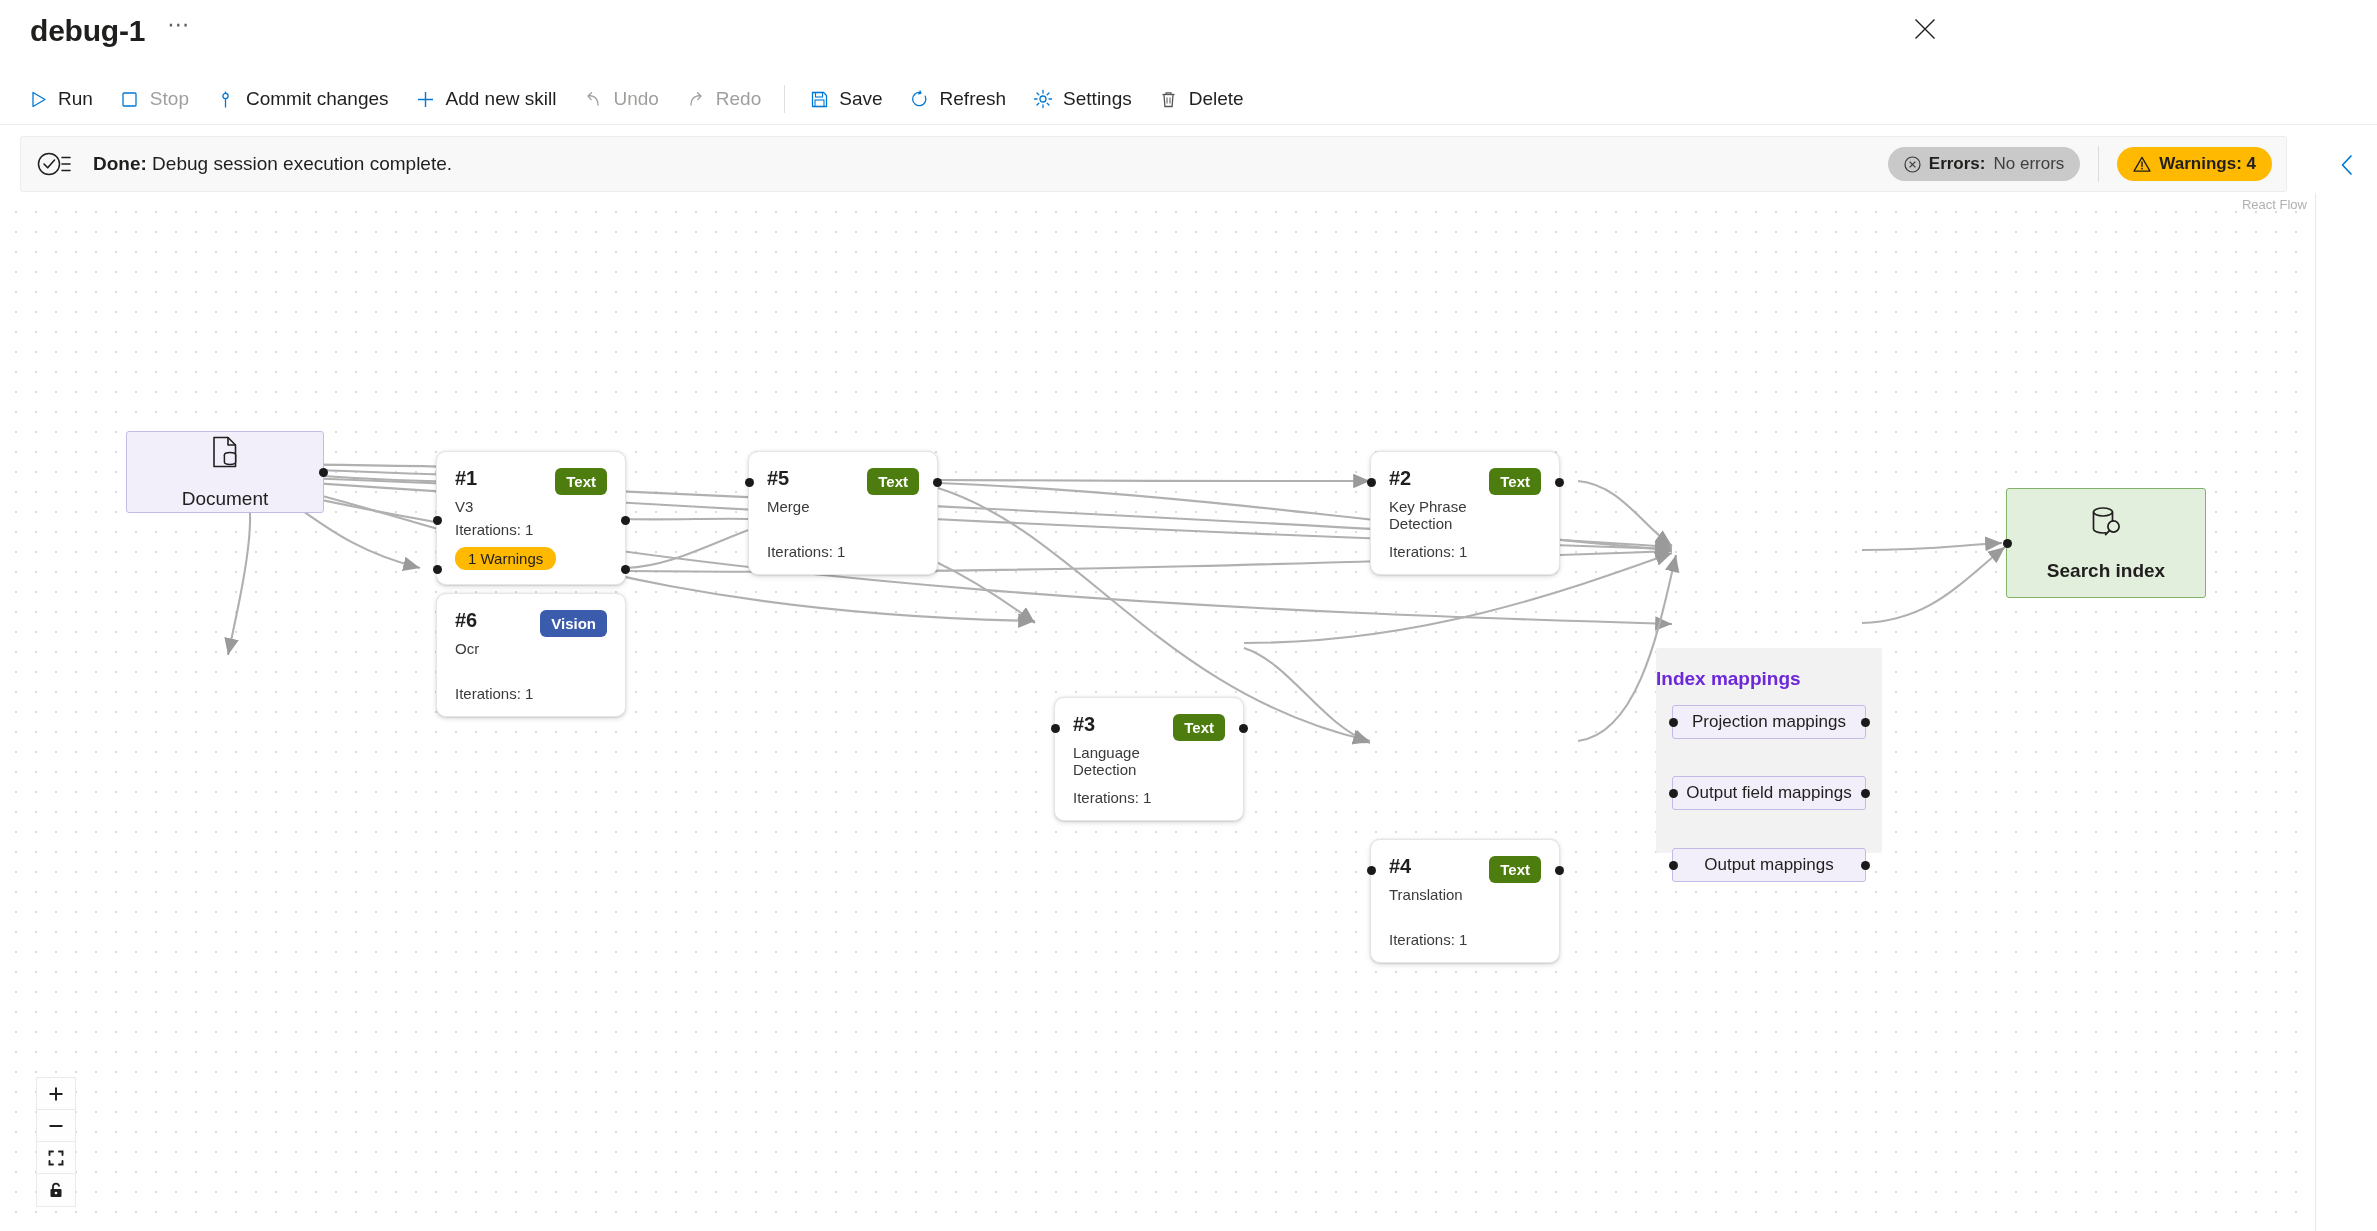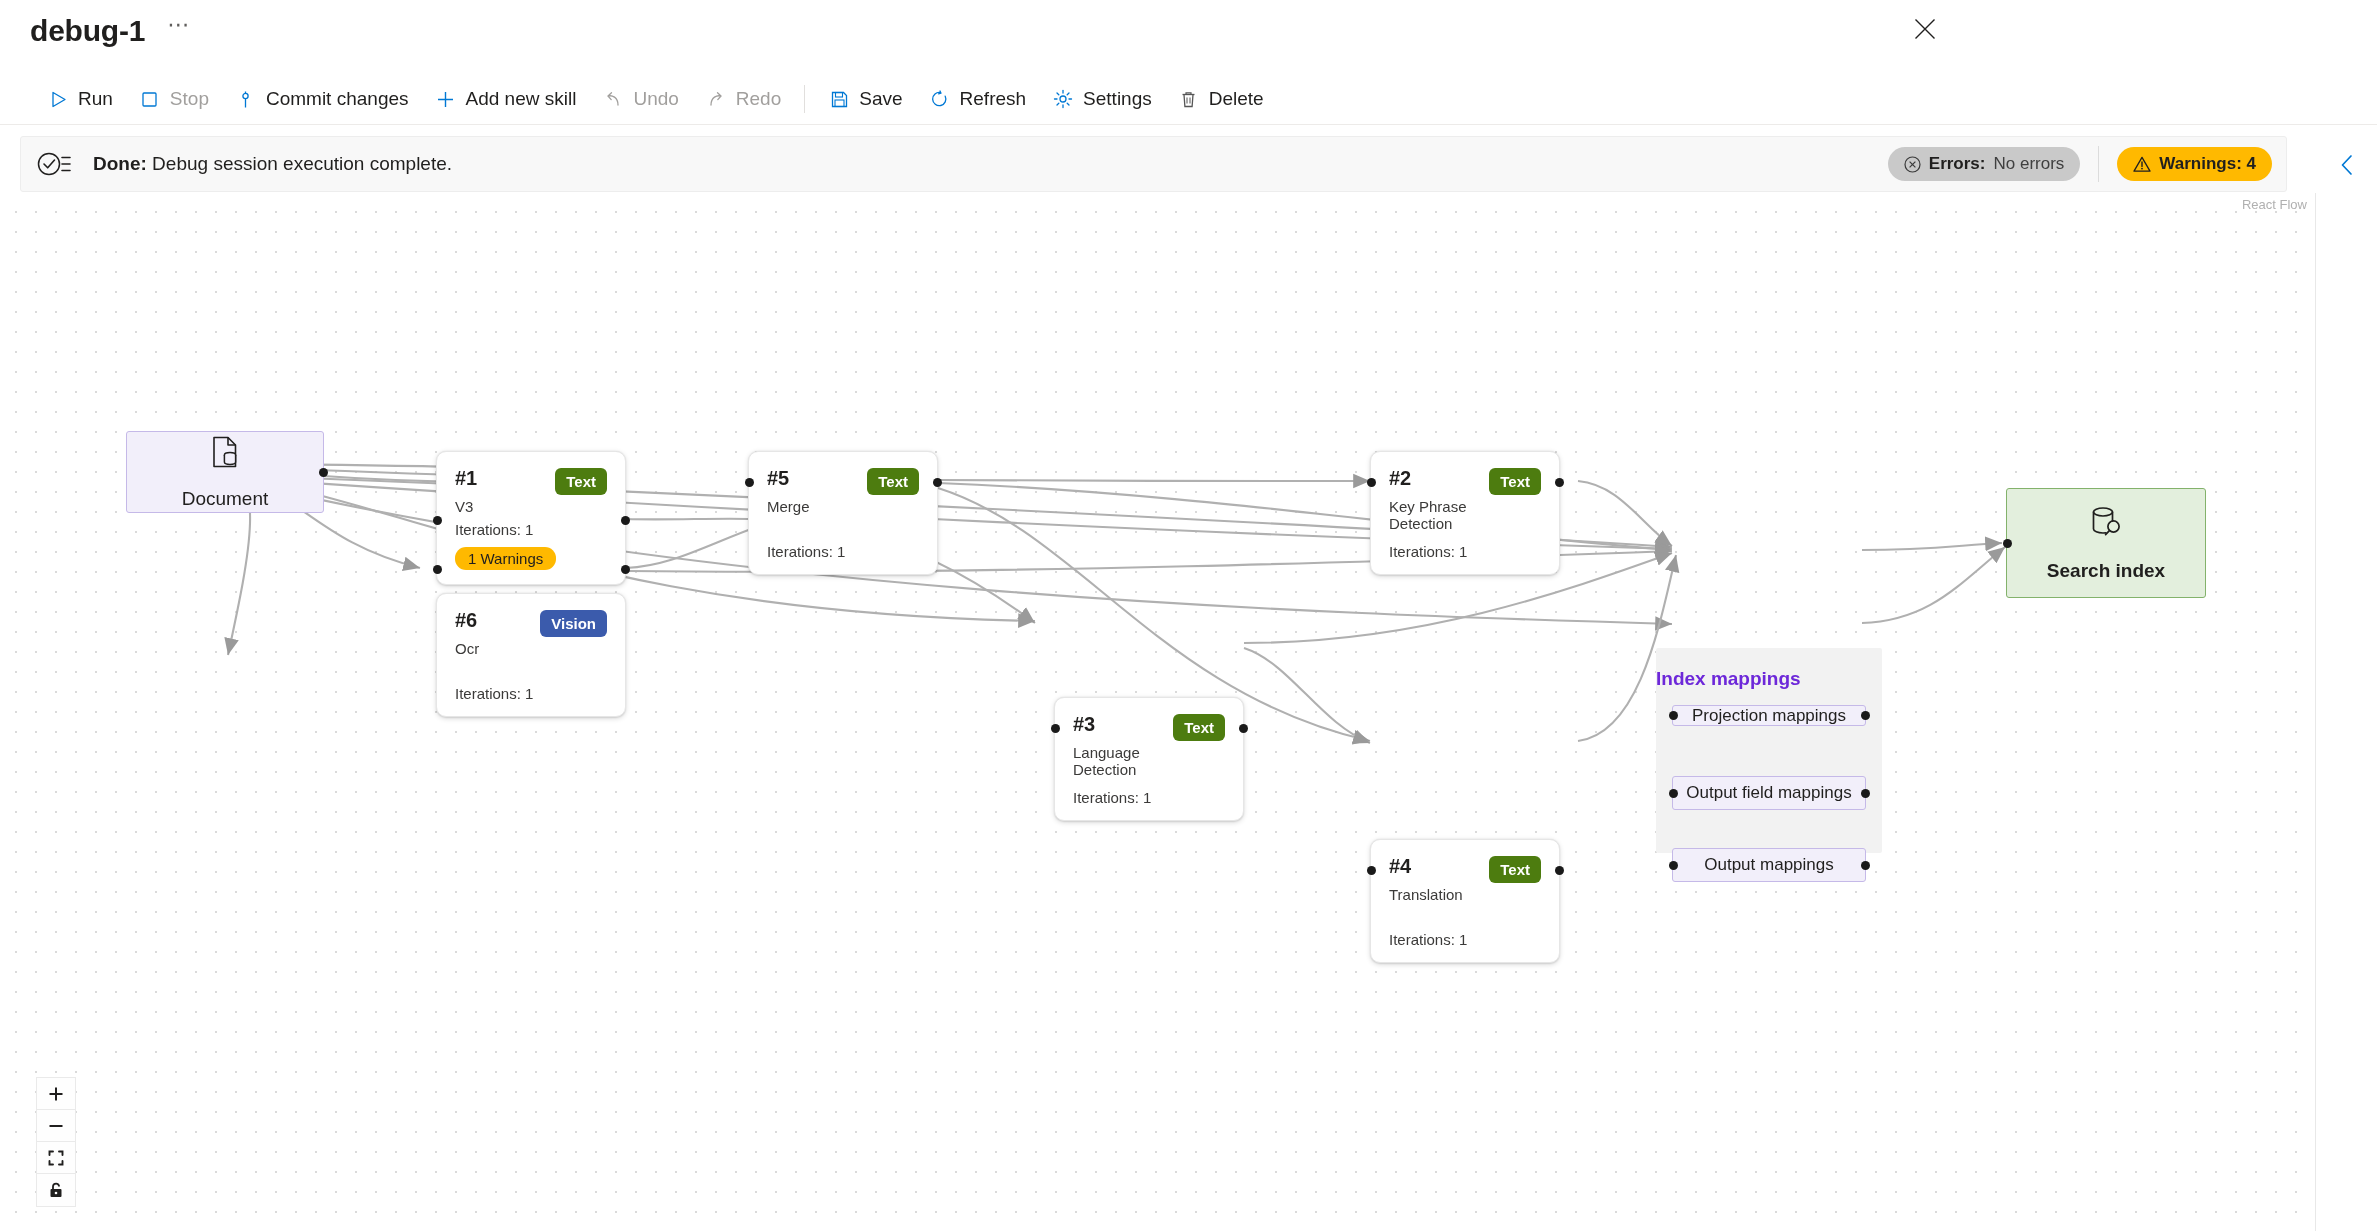--- a/index.html
+++ b/index.html
@@ -31,21 +31,21 @@
     width: 42px; height: 42px;
     display: flex; align-items: center; justify-content: center;
     cursor: pointer;
   }
   .close-btn svg { display: block; }
 
   
   .cmdbar {
     position: absolute; top: 74px; left: 0; width: 2377px; height: 50px;
     display: flex; align-items: center;
-    padding-left: 34px;
+    padding-left: 14px;
   }
   .cmd {
     display: flex; align-items: center; gap: 9px;
     height: 44px; padding: 0 13px;
     font-size: 19px; color: #201f1e;
     cursor: pointer; white-space: nowrap;
     border-radius: 2px;
   }
   .cmd.disabled { color: #a19f9d; cursor: default; }
   .cmd .ic { width: 22px; height: 22px; display: flex; align-items: center; justify-content: center; }
@@ -515,21 +515,21 @@
     <div class="skill-foot">
       <div class="skill-iter">Iterations: 1</div>
     </div>
     <span class="h l" style="top:30px;"></span>
     <span class="h r" style="top:30px;"></span>
   </div>
 
   <div class="node group-node" style="left:1656px; top:455px; width:226px; height:205px;">
     <div class="group-title">Index mappings</div>
 
-    <div class="map-node" style="left:16px; top:57px; width:194px; height:21px;">
+    <div class="map-node" style="left:16px; top:57px; width:194px; height:34px;">
       <span>Projection mappings</span>
       <span class="h l"></span>
       <span class="h r"></span>
     </div>
 
     <div class="map-node" style="left:16px; top:128px; width:194px; height:34px;">
       <span>Output field mappings</span>
       <span class="h l"></span>
       <span class="h r"></span>
     </div>

